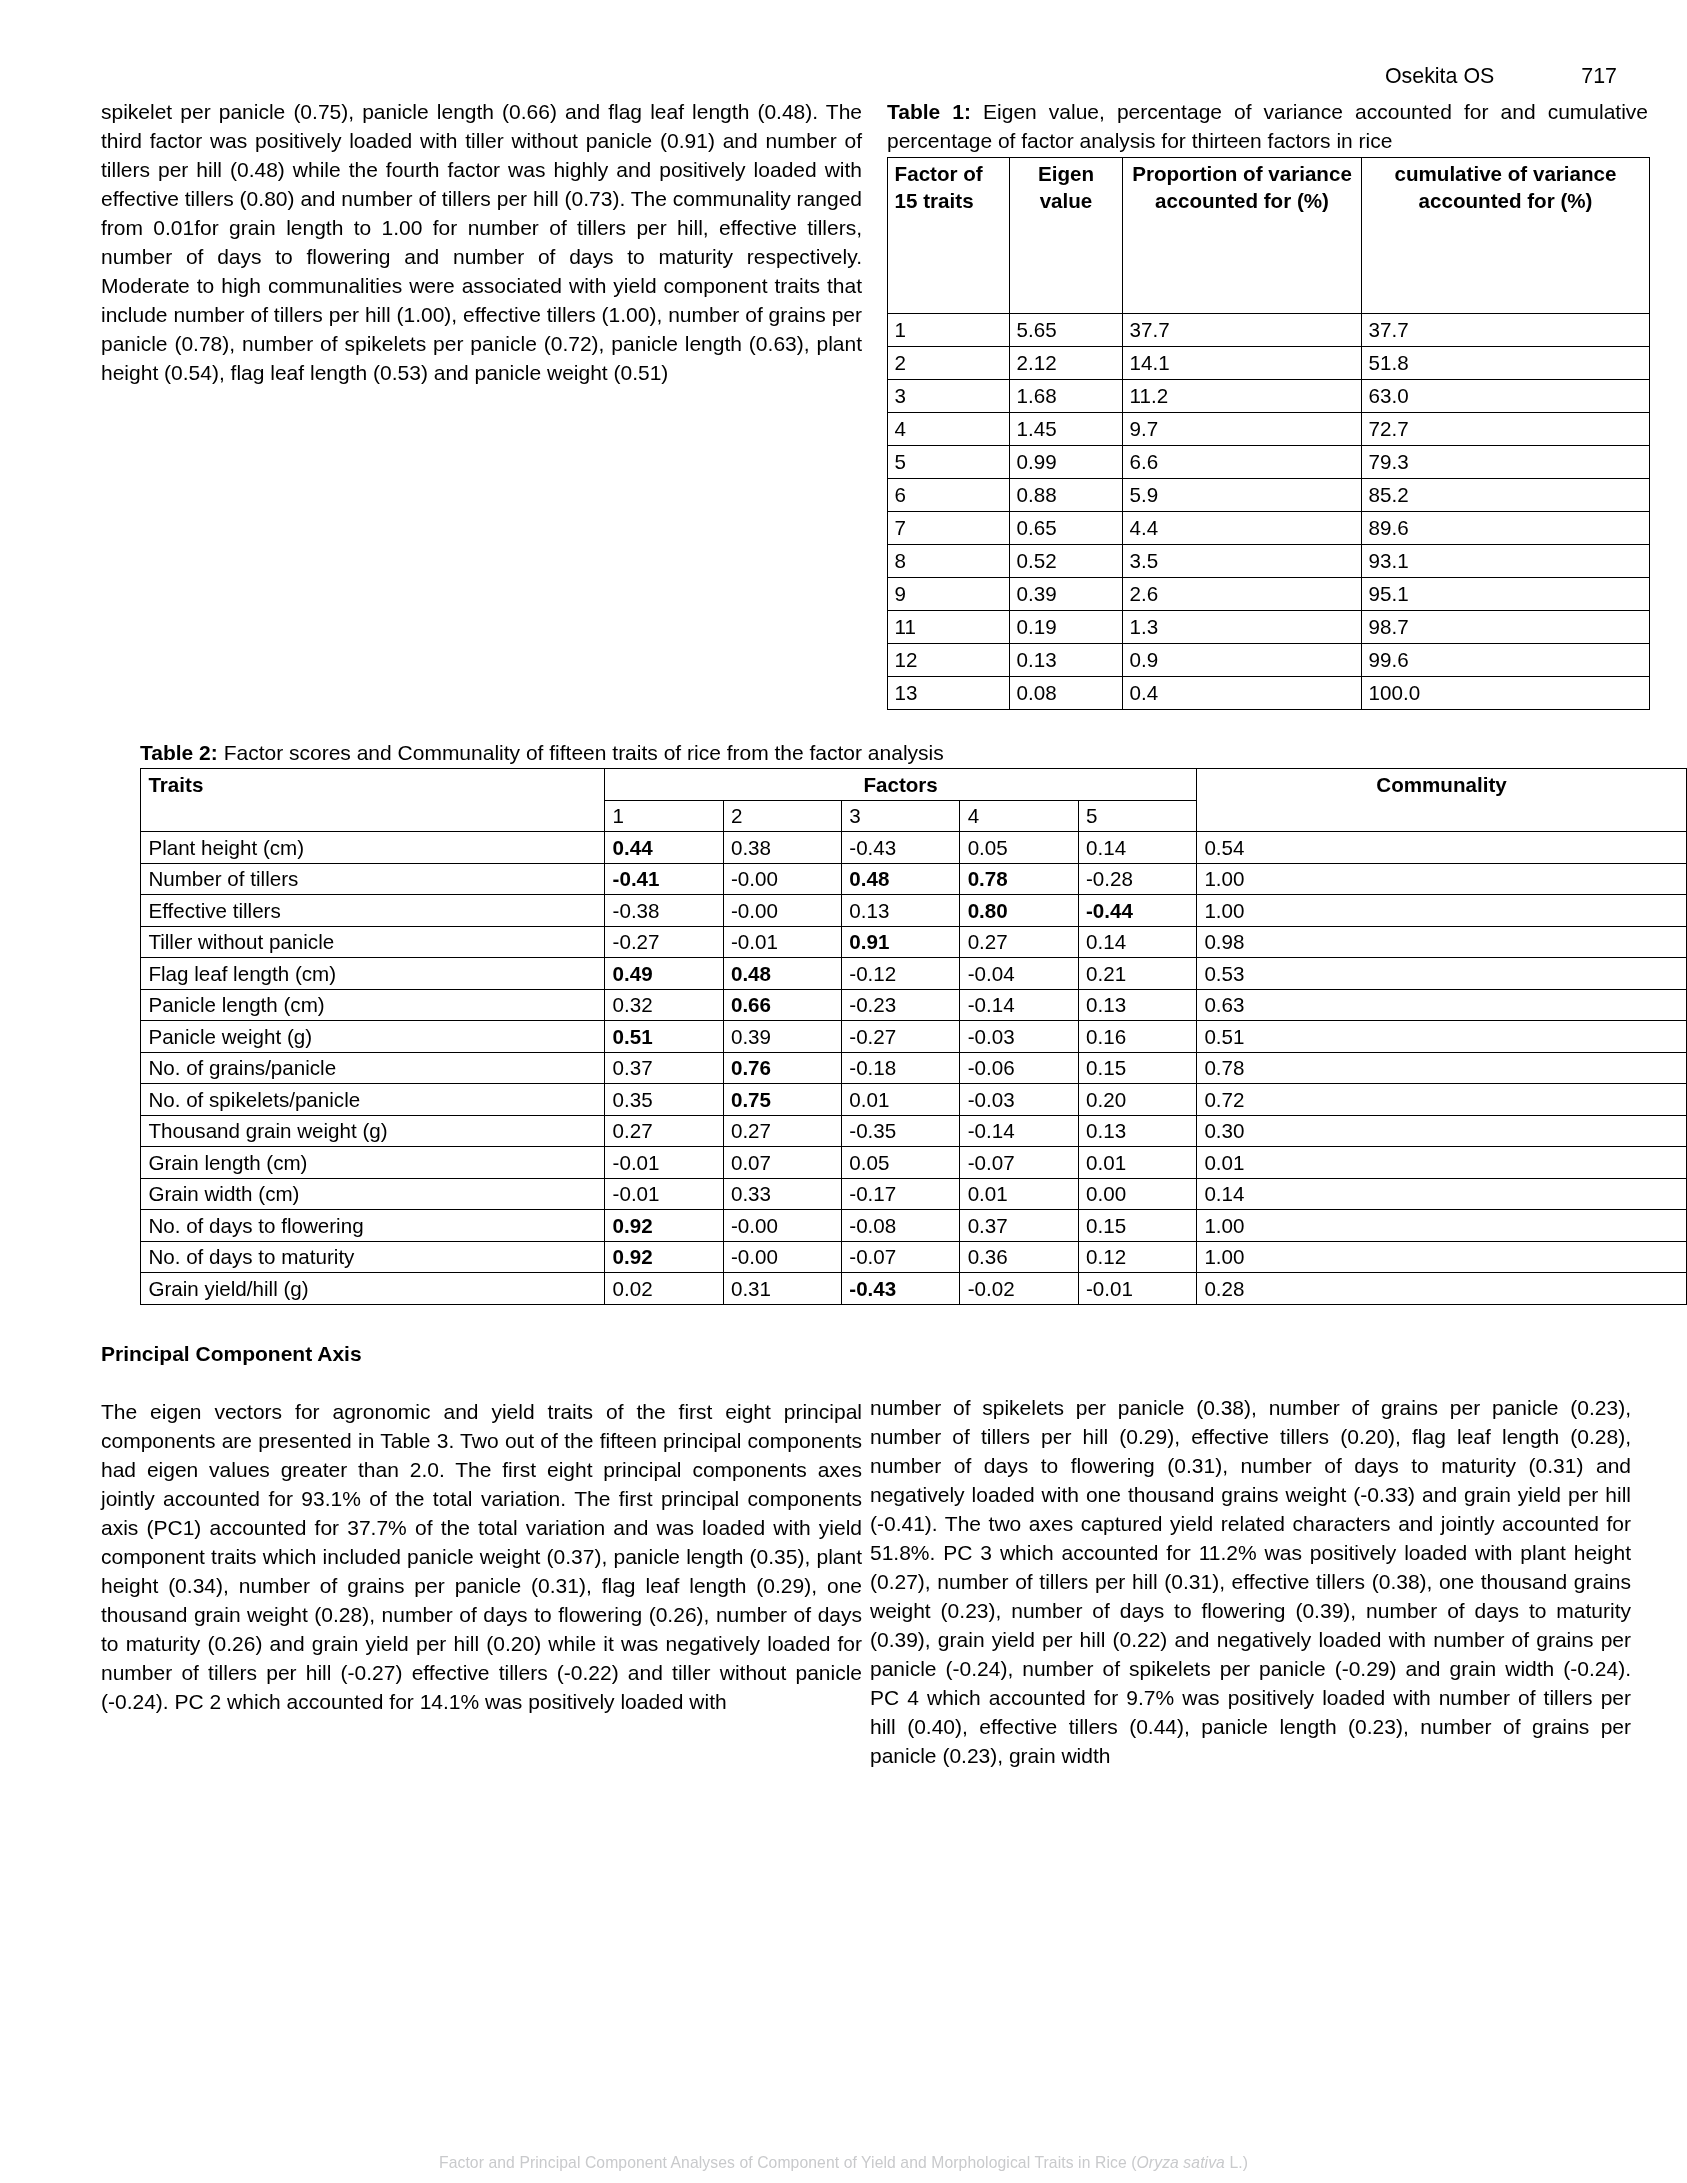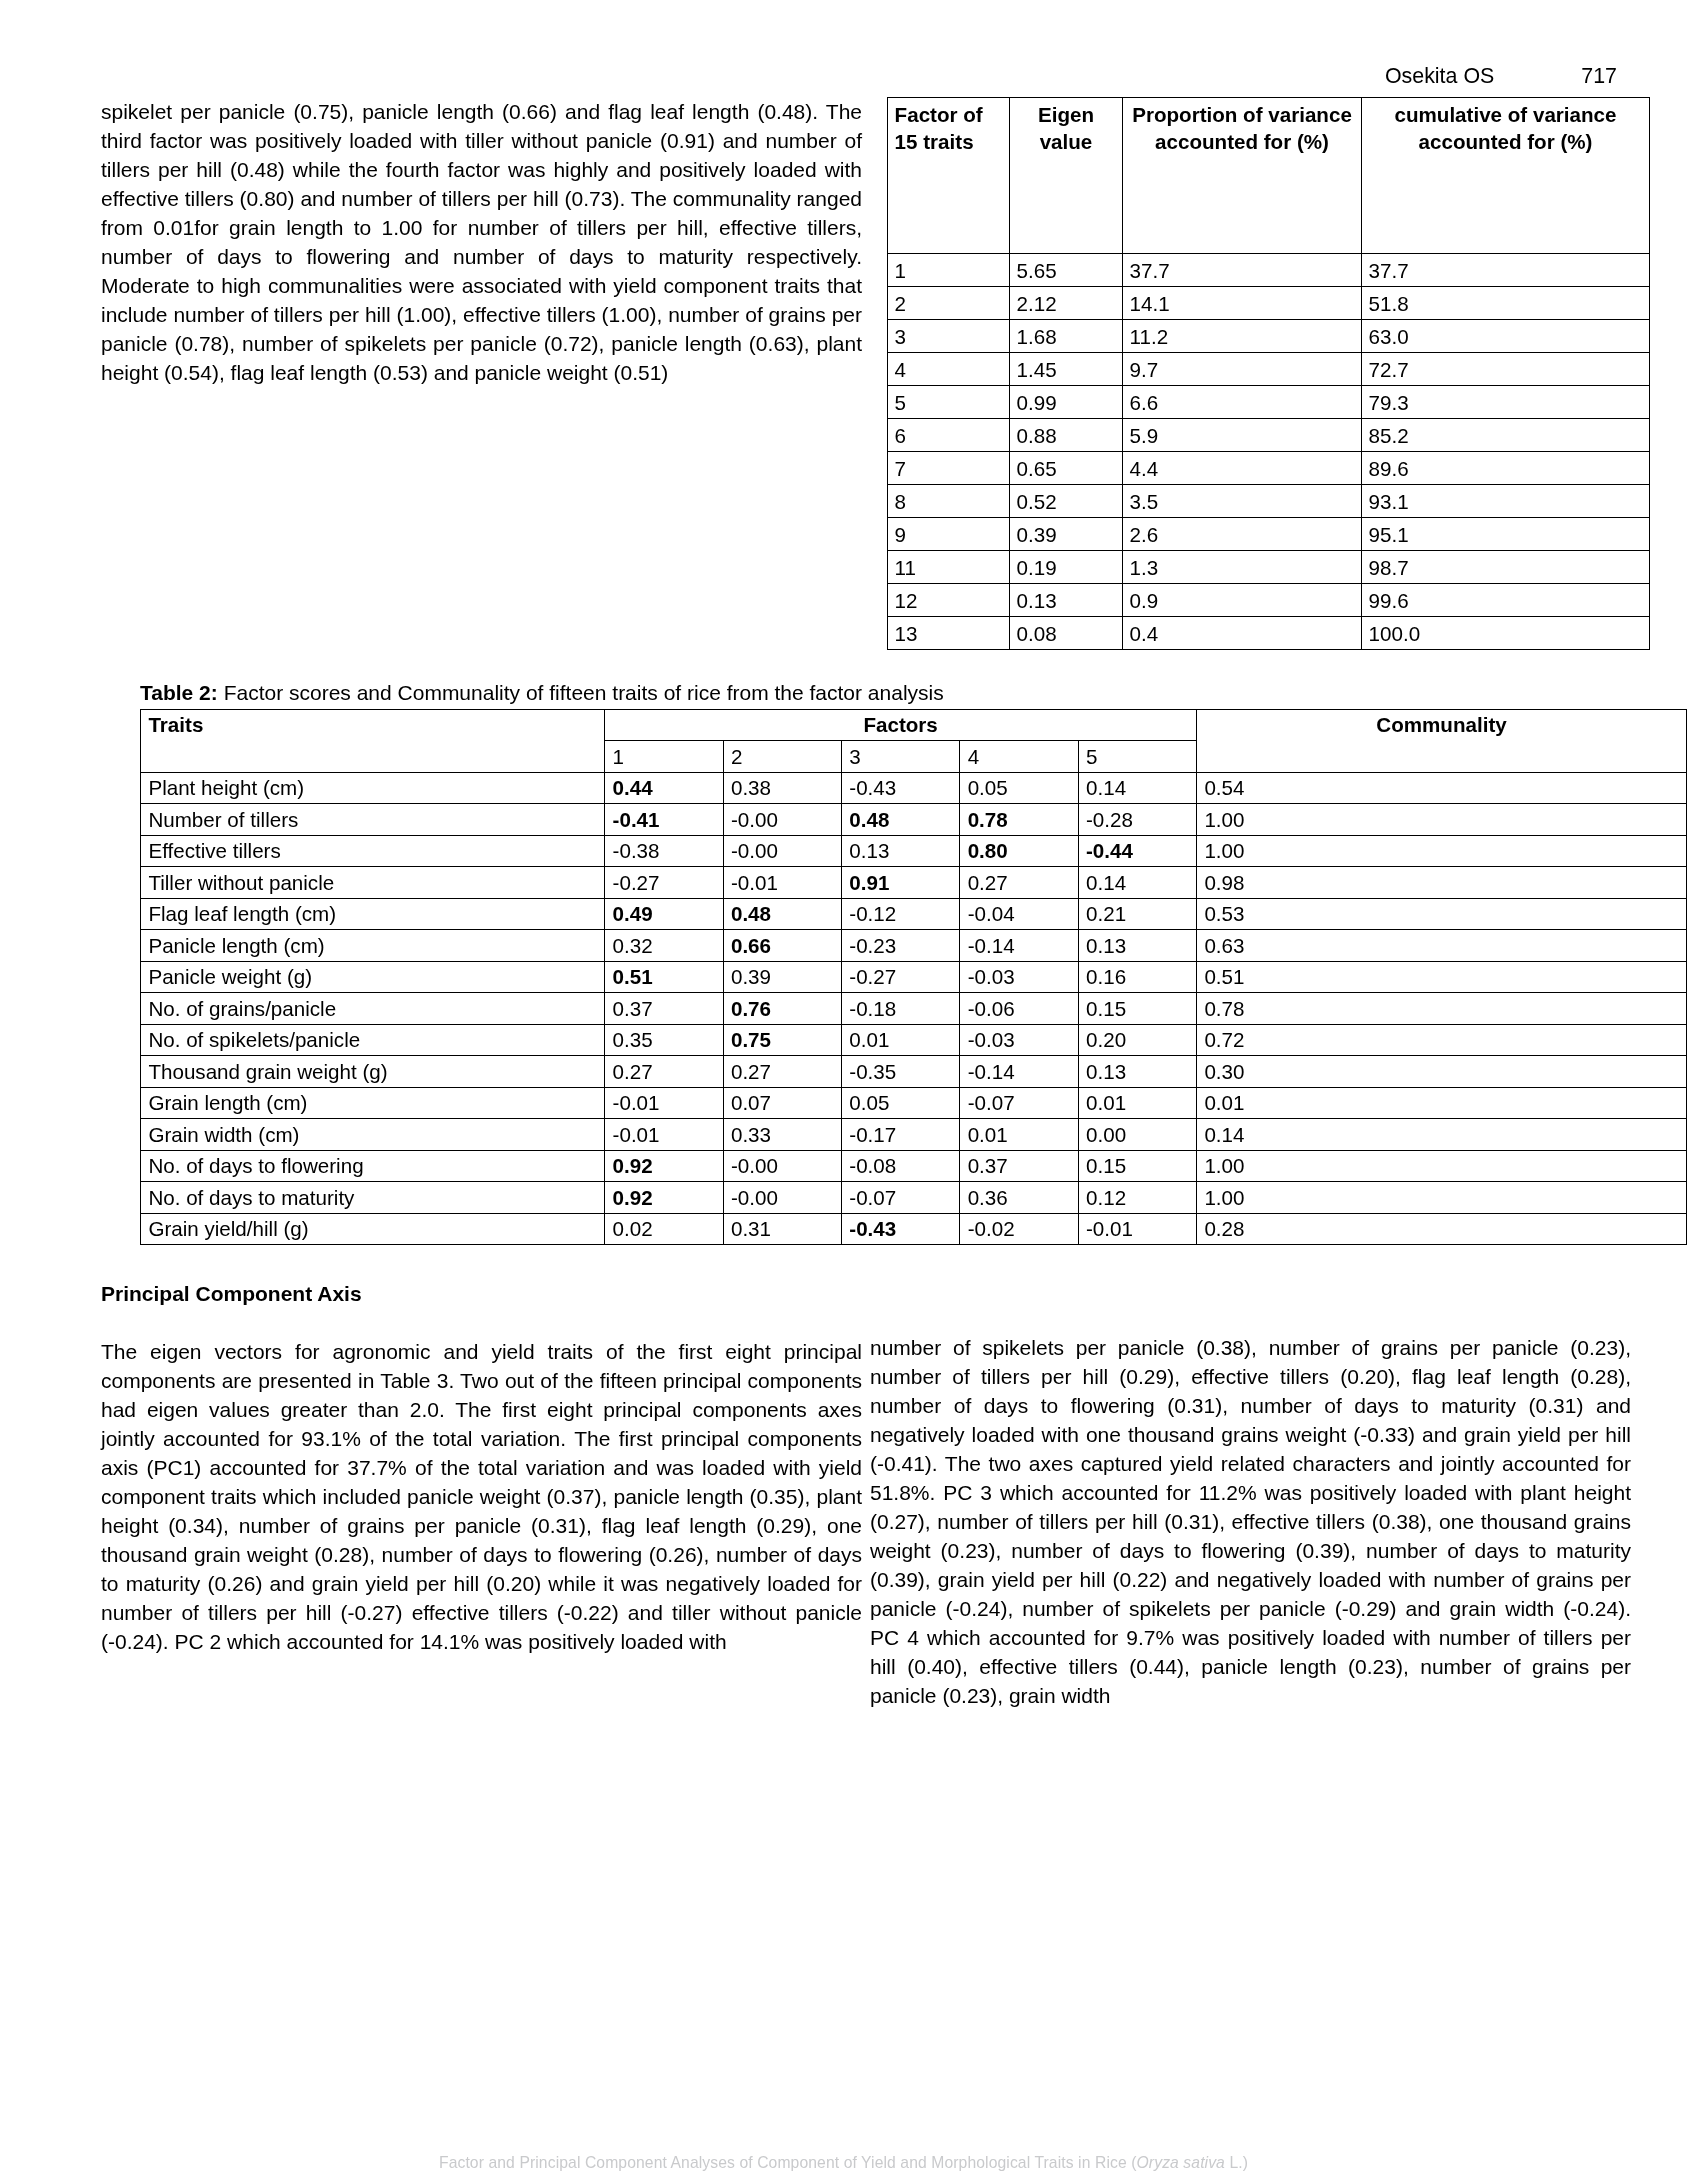--- a/index.html
+++ b/index.html
@@ -158,20 +158,21 @@
 
   <div class="content">
 
     <div class="cols-top">
 
       <div class="col">
         <p class="body-text">spikelet per panicle (0.75), panicle length (0.66) and flag leaf length (0.48). The third factor was positively loaded with tiller without panicle (0.91) and number of tillers per hill (0.48) while the fourth factor was highly and positively loaded with effective tillers (0.80) and number of tillers per hill (0.73). The communality ranged from 0.01for grain length to 1.00 for number of tillers per hill, effective tillers, number of days to flowering and number of days to maturity respectively. Moderate to high communalities were associated with yield component traits that include number of tillers per hill (1.00), effective tillers (1.00), number of grains per panicle (0.78), number of spikelets per panicle (0.72), panicle length (0.63), plant height (0.54), flag leaf length (0.53) and panicle weight (0.51)</p>
       </div>
 
       <div class="col">
+        <div class="table-caption"><b>Table 1:</b><span> Eigen value, percentage of variance accounted for and cumulative percentage of factor analysis for thirteen factors in rice</span></div>
 
         <table class="doc-table" id="table1">
           <colgroup>
             <col class="c1">
               <col class="c2">
               <col class="c3">
               <col class="c4">
           </colgroup>
           <thead>
             <tr>

